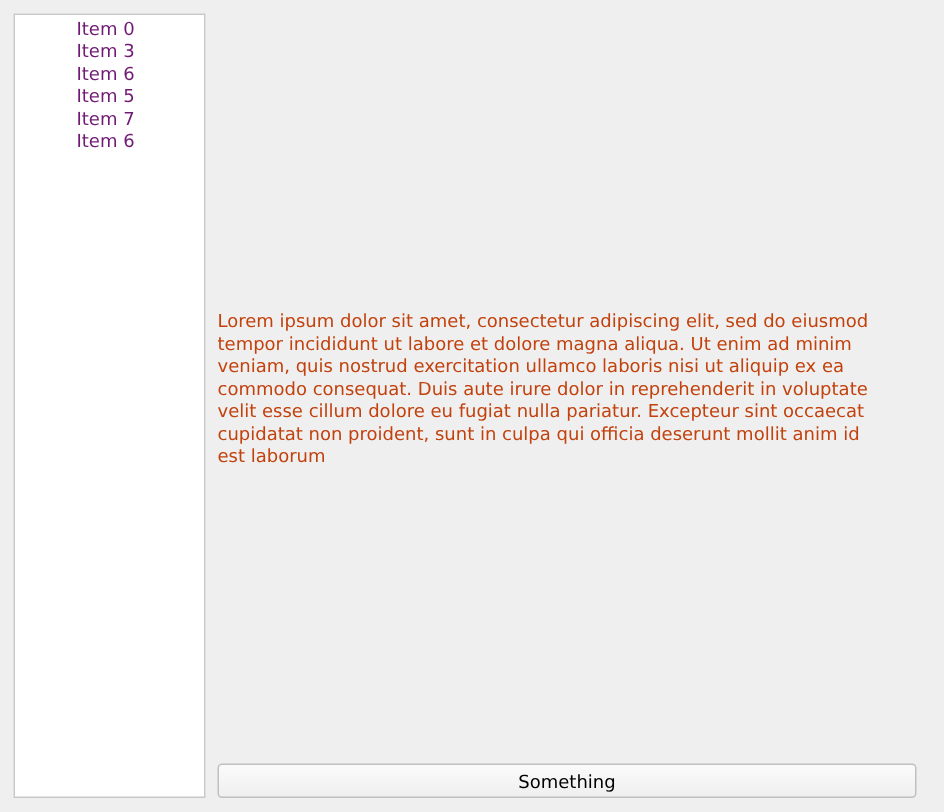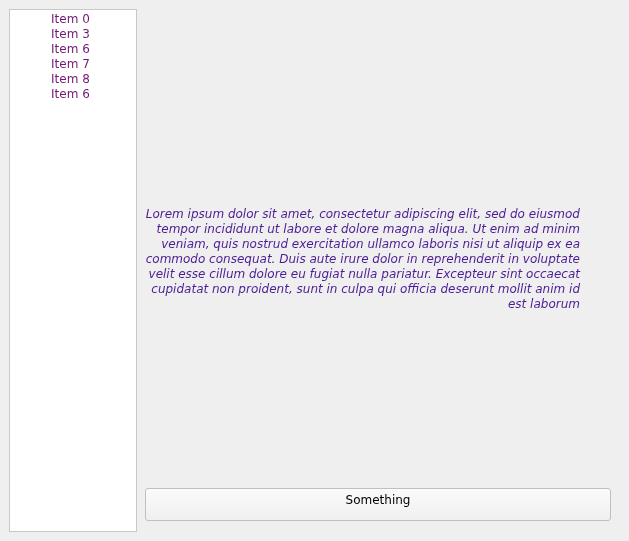--- a/index.html
+++ b/index.html
@@ -55,52 +55,51 @@
     flex-direction: column;
     justify-content: center;
   }
   .paragraph {
     position: absolute;
     left: 0px;
     top: 198px;
     width: 435px;
     font-size: 12px;
     line-height: 15px;
-    color: #4c1d95;
-    text-align: right;
-    font-style: italic;
+    color: #c2410c;
+    text-align: left;
   }
   .bottom-button {
     position: absolute;
     left: 0px;
-    bottom: 11px;
+    bottom: 0;
     width: 466px;
-    height: 33px;
+    height: 23px;
     line-height: 22px;
     text-align: center;
     font-size: 12px;
     color: #000000;
     background: linear-gradient(#fbfbfb, #efefef);
     border: 1px solid #c0c0c0;
     border-radius: 3px;
     box-sizing: border-box;
     cursor: default;
   }
 </style>
 </head>
 <body>
 
 <div class="window">
 
   <div class="sidebar">
     <div class="list-item"><span>Item 0</span></div>
     <div class="list-item"><span>Item 3</span></div>
     <div class="list-item"><span>Item 6</span></div>
+    <div class="list-item"><span>Item 5</span></div>
     <div class="list-item"><span>Item 7</span></div>
-    <div class="list-item"><span>Item 8</span></div>
     <div class="list-item"><span>Item 6</span></div>
   </div>
 
   <div class="content">
     <div class="paragraph">Lorem ipsum dolor sit amet, consectetur adipiscing elit, sed do eiusmod tempor incididunt ut labore et dolore magna aliqua. Ut enim ad minim veniam, quis nostrud exercitation ullamco laboris nisi ut aliquip ex ea commodo consequat. Duis aute irure dolor in reprehenderit in voluptate velit esse cillum dolore eu fugiat nulla pariatur. Excepteur sint occaecat cupidatat non proident, sunt in culpa qui officia deserunt mollit anim id est laborum</div>
     <div class="bottom-button">Something</div>
   </div>
 
 </div>
 

